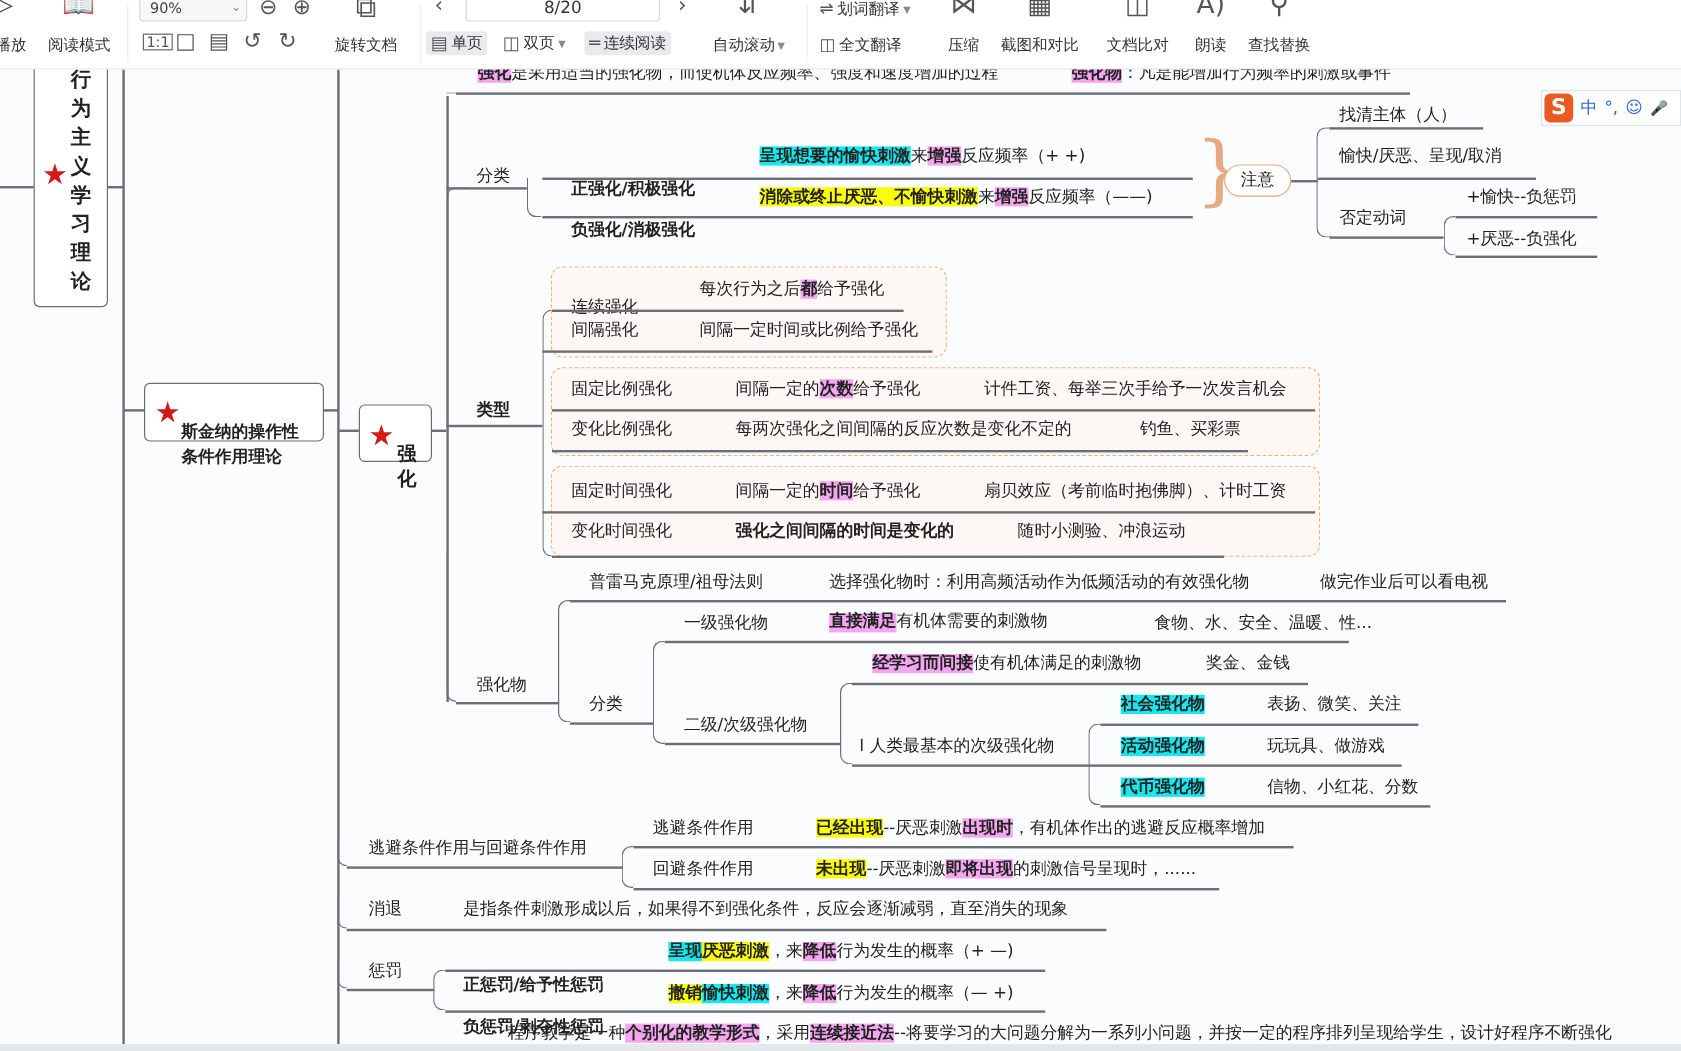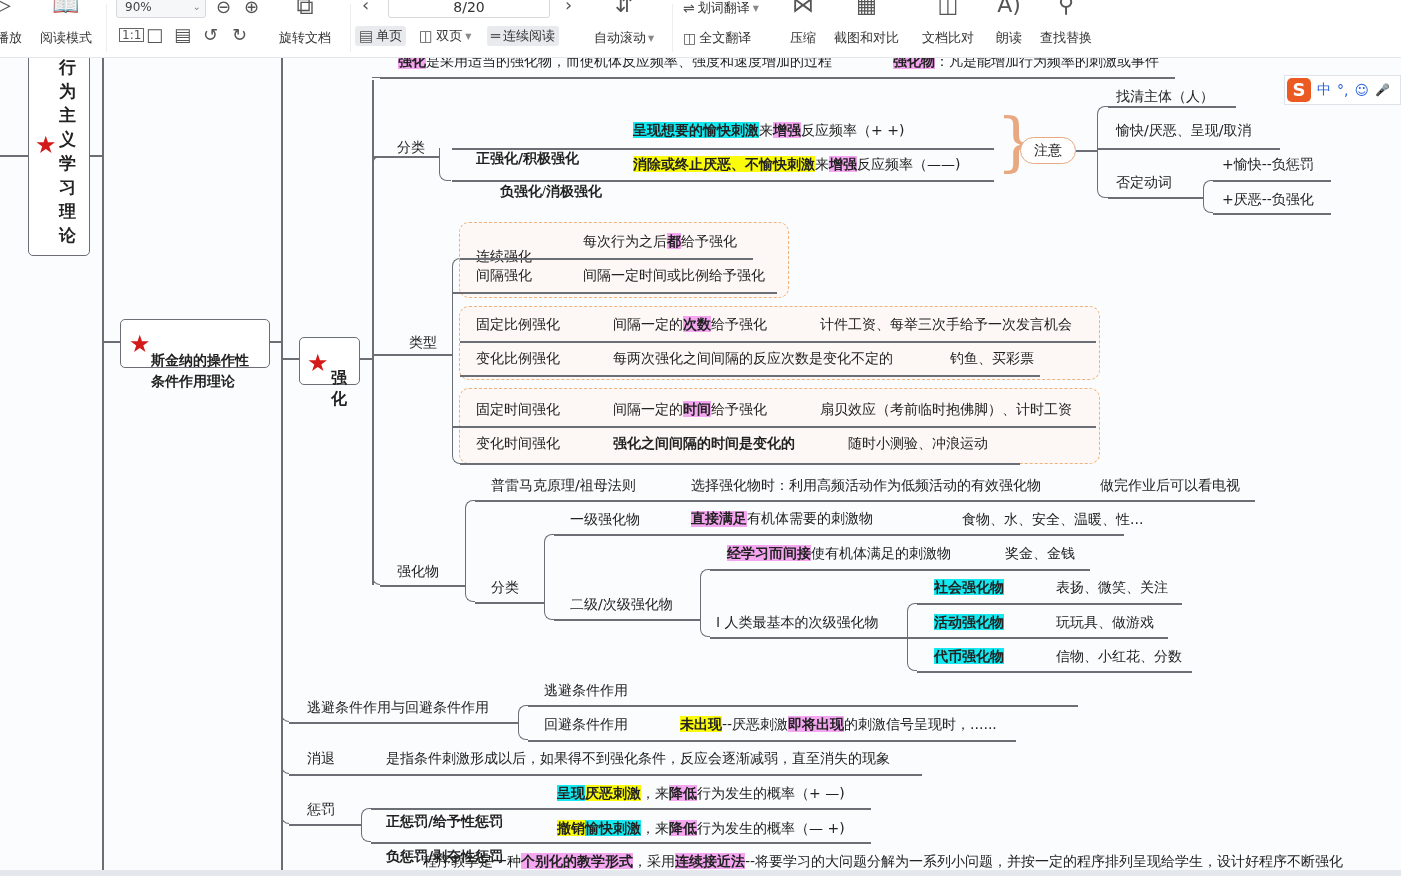--- a/index.html
+++ b/index.html
@@ -176,21 +176,21 @@
   <div class="bracket" style="left:372px;top:98px;width:18px;height:200px;border-bottom:none;border-radius:8px 0 0 0;"></div>
   <div class="hl" style="left:372px;top:98px;width:67px;"></div>
   <div class="bracket" style="left:439px;top:90px;width:12px;height:33px;border-top:none;border-radius:0 0 0 8px;"></div>
 
   <div class="t b" style="left:476px;top:63px;">正强化/积极强化</div>
   <div class="t" style="left:633px;top:63px;">
     <span class="hc">呈现想要的愉快刺激</span><span>来</span><span class="hp">增强</span><span>反应频率（+ +)</span>
   </div>
   <div class="hl" style="left:452px;top:90px;width:542px;"></div>
 
-  <div class="t b" style="left:500px;top:97px;font-family:Liberation Serif, serif;">负强化/消极强化</div>
+  <div class="t b" style="left:476px;top:97px;">负强化/消极强化</div>
   <div class="t" style="left:633px;top:97px;">
     <span class="hy">消除或终止厌恶、不愉快刺激</span><span>来</span><span class="hp">增强</span><span>反应频率（——)</span>
   </div>
   <div class="hl" style="left:452px;top:122px;width:542px;"></div>
 
   <div class="curly" style="left:996px;top:52px;">}</div>
   <div class="note-node" style="left:1020px;top:79px;width:56px;height:27px;line-height:24px;">
     <span>注意</span>
   </div>
   <div class="hl" style="left:1076px;top:92px;width:22px;"></div>
@@ -200,21 +200,21 @@
   <div class="t" style="left:1116px;top:63px;">愉快/厌恶、呈现/取消</div>
   <div class="hl" style="left:1098px;top:90px;width:182px;"></div>
   <div class="t" style="left:1116px;top:115px;">否定动词</div>
   <div class="hl" style="left:1108px;top:139px;width:95px;"></div>
   <div class="bracket" style="left:1203px;top:122px;width:10px;height:33px;border-radius:8px 0 0 8px;"></div>
   <div class="t" style="left:1222px;top:97px;">+愉快--负惩罚</div>
   <div class="hl" style="left:1213px;top:122px;width:118px;"></div>
   <div class="t" style="left:1222px;top:132px;">+厌恶--负强化</div>
   <div class="hl" style="left:1213px;top:155px;width:118px;"></div>
 
-  <div class="t" style="left:409px;top:275px;">类型</div>
+  <div class="t" style="left:397px;top:275px;font-weight:bold;">类型</div>
   <div class="hl" style="left:372px;top:296px;width:80px;"></div>
   <div class="bracket" style="left:452px;top:200px;width:8px;height:206px;"></div>
 
   <div class="dash-box" style="left:459px;top:164px;width:330px;height:76px;"></div>
   <div class="dash-box" style="left:459px;top:248px;width:641px;height:74px;"></div>
   <div class="dash-box" style="left:459px;top:330px;width:641px;height:76px;"></div>
 
   <div class="t" style="left:476px;top:174px;margin-top:15px;">连续强化</div>
   <div class="t" style="left:583px;top:174px;"><span>每次行为之后</span><span class="hp">都</span><span>给予强化</span></div>
   <div class="hl" style="left:460px;top:200px;width:293px;"></div>
@@ -285,20 +285,21 @@
   <div class="t" style="left:934px;top:589px;"><span class="hc">代币强化物</span></div>
   <div class="t" style="left:1056px;top:589px;">信物、小红花、分数</div>
   <div class="hl" style="left:917px;top:613px;width:275px;"></div>
 
   <div class="t" style="left:307px;top:640px;">逃避条件作用与回避条件作用</div>
   <div class="bracket" style="left:281px;top:640px;width:8px;height:24px;border-top:none;border-radius:0 0 0 8px;"></div>
   <div class="hl" style="left:289px;top:664px;width:230px;"></div>
   <div class="bracket" style="left:518px;top:647px;width:10px;height:35px;"></div>
 
   <div class="t" style="left:544px;top:623px;">逃避条件作用</div>
+  <div class="t" style="left:680px;top:623px;"><span class="hy">已经出现</span><span>--厌恶刺激</span><span class="hp">出现时</span><span>，有机体作出的逃避反应概率增加</span></div>
   <div class="hl" style="left:528px;top:647px;width:550px;"></div>
 
   <div class="t" style="left:544px;top:657px;">回避条件作用</div>
   <div class="t" style="left:680px;top:657px;"><span class="hy">未出现</span><span>--厌恶刺激</span><span class="hp">即将出现</span><span>的刺激信号呈现时，......</span></div>
   <div class="hl" style="left:528px;top:682px;width:488px;"></div>
 
   <div class="t" style="left:307px;top:691px;">消退</div>
   <div class="t" style="left:386px;top:691px;">是指条件刺激形成以后，如果得不到强化条件，反应会逐渐减弱，直至消失的现象</div>
   <div class="bracket" style="left:281px;top:690px;width:8px;height:26px;border-top:none;border-radius:0 0 0 8px;"></div>
   <div class="hl" style="left:289px;top:716px;width:633px;"></div>

